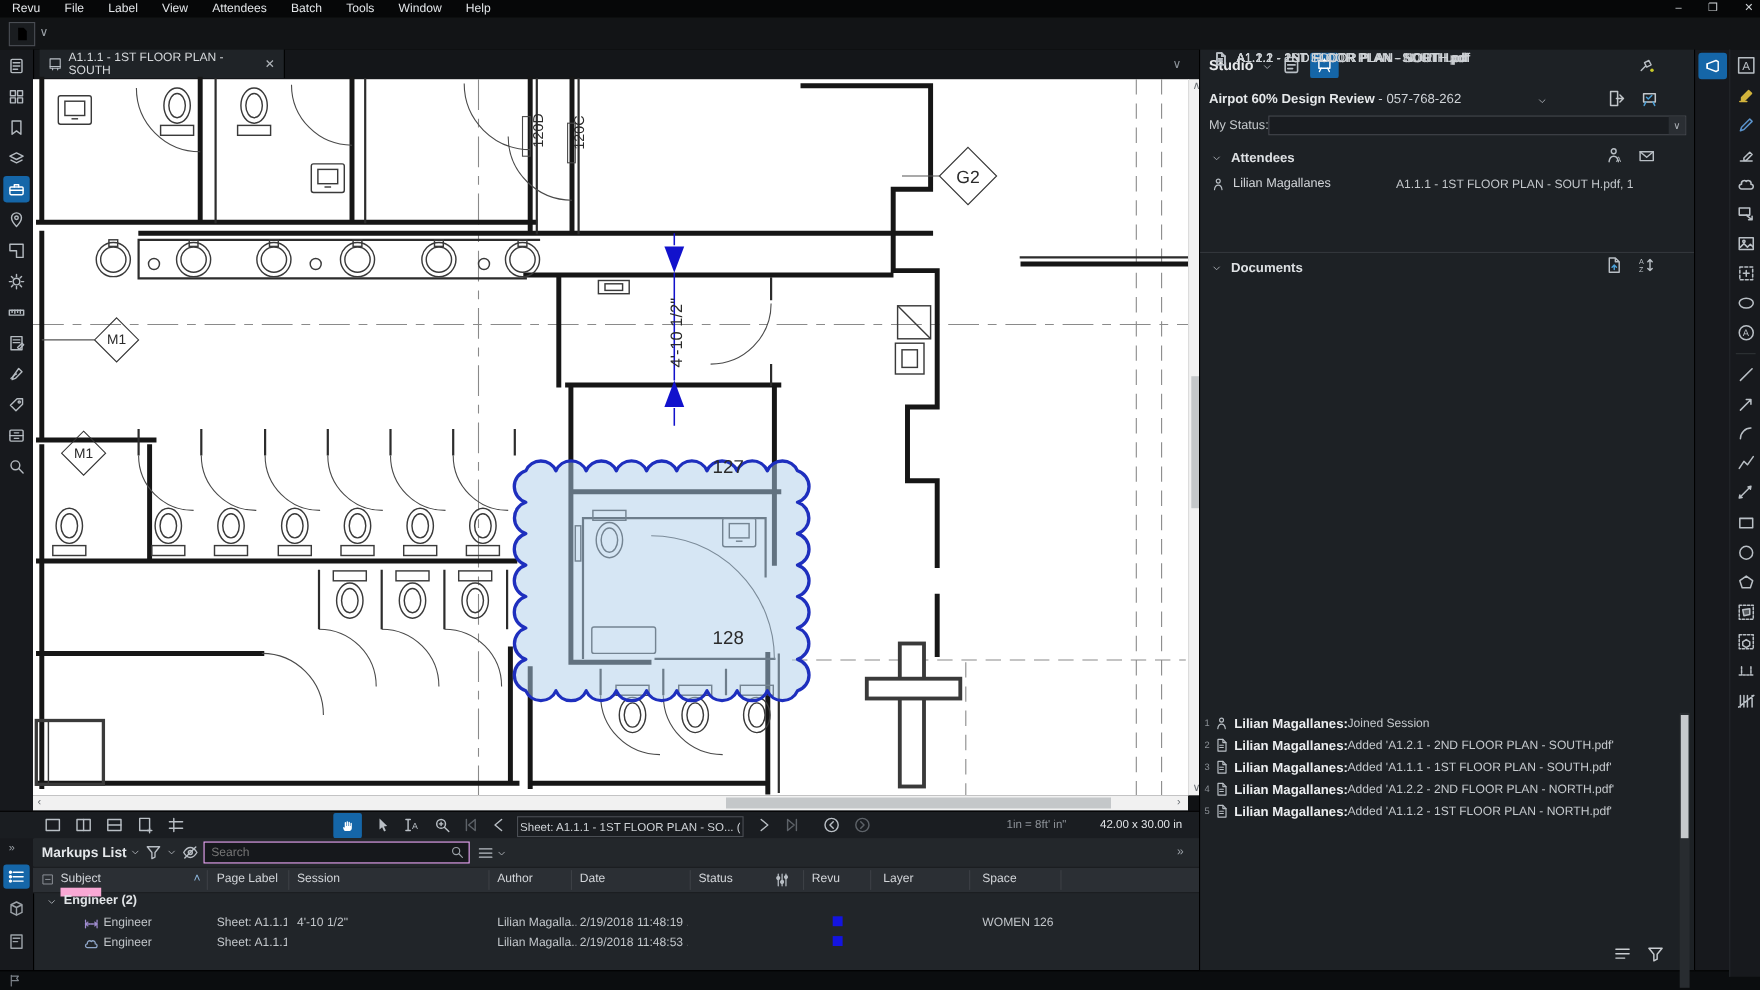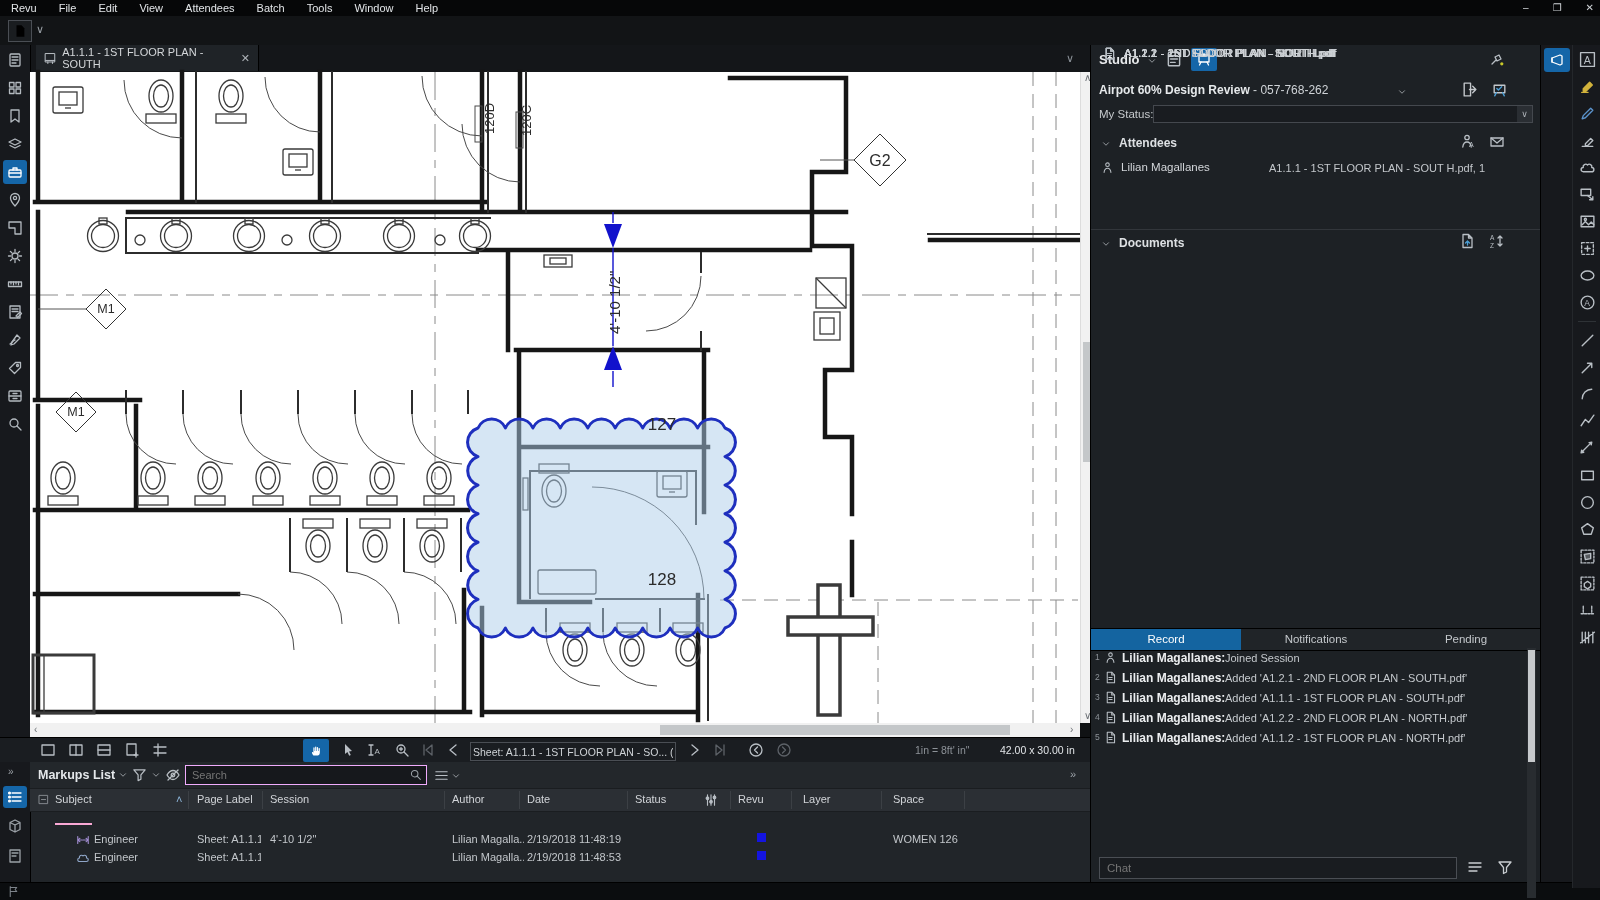--- a/index.html
+++ b/index.html
@@ -131,21 +131,21 @@
           <path d="M-3 8h6"></path>
         </g>
     </defs>
   </svg>
 
   <div class="abs menubar">
     <div class="menus">
 
     <span class="menu-item">Revu</span>
         <span class="menu-item">File</span>
-        <span class="menu-item">Edit</span>
+        <span class="menu-item">Label</span>
         <span class="menu-item">View</span>
         <span class="menu-item">Attendees</span>
         <span class="menu-item">Batch</span>
         <span class="menu-item">Tools</span>
         <span class="menu-item">Window</span>
         <span class="menu-item">Help</span>
       </div>
     <div class="wincontrols">
       <span>–</span>
       <span>❐</span>
@@ -541,21 +541,21 @@
         </span>
       <span class="abs" style="left:1040px;top:6px;color:#9ba1a7">»</span>
     </div>
     <div class="mkcols">
       <span class="ic abs" style="left:8px;top:5px;width:11px;height:11px;color:#8d9298">
           <svg viewBox="0 0 16 16">
             <rect x="2" y="2" width="12" height="12"></rect>
             <path d="M5 8h6"></path>
           </svg>
         </span>
-      <span class="mc" style="left:25px;border-bottom:2px solid #f9a8d4;padding-bottom:18px">Subject</span>
+      <span class="mc" style="left:25px;border-bottom:8px solid #f9a8d4;padding-bottom:2px">Subject</span>
       <span class="mc" style="left:146px;color:#8fb8dd">˄</span>
       <span class="mc" style="left:167px">Page Label</span>
       <span class="mc" style="left:240px">Session</span>
       <span class="mc" style="left:422px">Author</span>
       <span class="mc" style="left:497px">Date</span>
       <span class="mc" style="left:605px">Status</span>
       <span class="ic abs" style="left:674px;top:4px;width:14px;height:14px;color:#b9bfc5">
           <svg viewBox="0 0 16 16">
             <path d="M4 2v12M8 2v12M12 2v12"></path>
             <circle cx="4" cy="6" r="1.5" fill="currentColor"></circle>
@@ -570,20 +570,28 @@
         <span class="cd" style="left:232px"></span>
         <span class="cd" style="left:414px"></span>
         <span class="cd" style="left:489px"></span>
         <span class="cd" style="left:597px"></span>
         <span class="cd" style="left:700px"></span>
         <span class="cd" style="left:761px"></span>
         <span class="cd" style="left:851px"></span>
         <span class="cd" style="left:934px"></span>
     </div>
     <div class="mkbody">
+      <div class="mkgroup">
+        <span class="ic abs" style="left:12px;top:3px;color:#aeb3b8">
+            <svg viewBox="0 0 16 16" width="10" height="10">
+              <use href="#i-chevd"></use>
+            </svg>
+          </span>
+        <span class="abs" style="left:28px;top:1px;font-weight:bold;font-size:11.5px;color:#e2e5e8">Engineer (2)</span>
+      </div>
       <div class="mkrows">
 
           <div class="mk-row">
             <span class="mi ic" style="color:#a08cd0">
               <svg viewBox="0 0 16 16" width="14" height="14">
                 <path d="M2 8h12M2 8l2.5-2M2 8l2.5 2M14 8l-2.5-2M14 8l-2.5 2M2 4v8M14 4v8" stroke-dasharray="2 1"></path>
               </svg>
             </span>
 
             <span class="csub">Engineer</span>
@@ -758,26 +766,20 @@
         <div class="docrow">
           <span class="ic" style="width:13px;height:13px;color:#b9bfc5">
             <svg viewBox="0 0 16 16" width="13" height="13">
               <use href="#i-doc"></use>
             </svg>
           </span>
           <span>A1.2.2 - 2ND FLOOR PLAN - NORTH.pdf</span>
         </div>
       </div>
 
-    <div class="rectabs">
-
-    <div class="rec-tab on">Record</div>
-        <div class="rec-tab">Notifications</div>
-        <div class="rec-tab">Pending</div>
-      </div>
 
     <div class="recrows">
 
         <div class="rec-row">
           <span class="n">1</span>
           <span class="ri ic">
             <svg viewBox="0 0 16 16" width="13" height="13">
               <use href="#i-person"></use>
             </svg>
           </span>
@@ -831,23 +833,20 @@
             </svg>
           </span>
           <span class="nm">Lilian Magallanes:</span>
           <span class="ac">Added 'A1.1.2 - 1ST FLOOR PLAN - NORTH.pdf'</span>
         </div>
       </div>
     <div class="recscroll">
         <div class="recthumb"></div>
       </div>
 
-    <div class="chatbox">
-      <input placeholder="Chat" style="">
-    </div>
     <span class="ic st" style="left:376px;top:814px;width:16px;height:16px;color:#c9cdd1">
         <svg viewBox="0 0 16 16">
           <path d="M2 4h12M2 8h12M2 12h8"></path>
         </svg>
       </span>
     <span class="ic st" style="left:406px;top:814px;width:16px;height:16px;color:#c9cdd1">
         <svg viewBox="0 0 16 16">
           <use href="#i-funnel"></use>
         </svg>
       </span>

